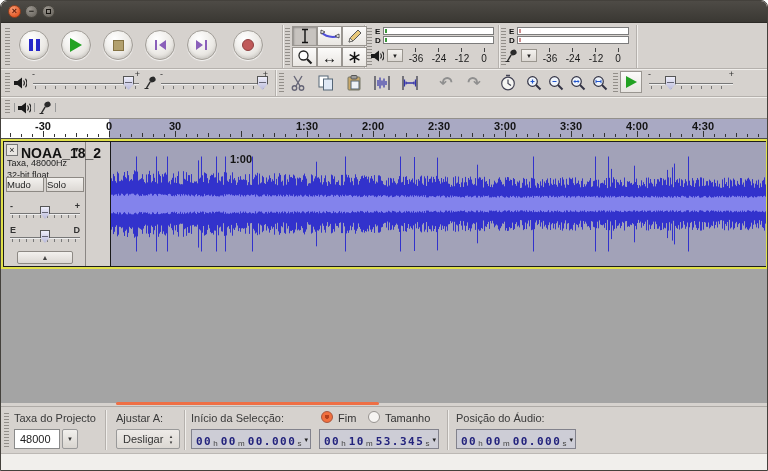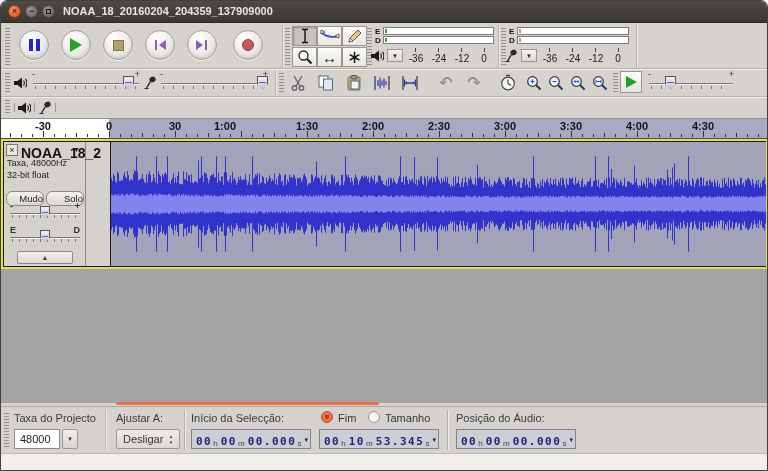--- a/index.html
+++ b/index.html
@@ -81,22 +81,22 @@
   
   #workspace{position:absolute;left:0;top:138px;width:768px;height:264px;background:#a4a4a4}
   #track{position:absolute;left:2px;top:140px;width:763px;height:126px;background:#d5d1cd;
          border:1px solid #1c1c1c;box-shadow:0 0 0 2px #e0e04a;}
   #tpanel{position:absolute;left:0;top:0;width:82px;height:124px;border-right:1px solid #8a8683;background:#d5d1cd}
   .tclose{position:absolute;left:2px;top:2px;width:12px;height:12px;border:1px solid #777;background:#e9e6e2;
           font-size:9px;line-height:10px;text-align:center;color:#222}
   .tname{position:absolute;left:17px;top:3px;font-size:14px;font-weight:bold;color:#111}
   .tdrop{position:absolute;left:69px;top:4px;font-size:7px;color:#222}
   .tinfo{position:absolute;left:3px;font-size:9px;color:#222}
-  .msbtn{position:absolute;top:49px;width:38px;height:15px;border:1px solid #8d8984;border-radius:6px;
-         background:linear-gradient(#f3f1ee,#dcd8d4);font-size:9.5px;color:#222;text-align:right;line-height:13px}
+  .msbtn{position:absolute;top:35px;width:38px;height:15px;border:1px solid #8d8984;border-radius:0;
+         background:linear-gradient(#f3f1ee,#dcd8d4);font-size:9.5px;color:#222;text-align:left;line-height:13px}
   .tslider{position:absolute;left:6px;width:70px;height:22px}
   .tslider .sl-line{top:11px}.tslider .sl-ticks{top:13px;background:repeating-linear-gradient(90deg,#777 0 1px,transparent 1px 7px)}
   .tslider .sthumb{top:4px;width:10px;height:13px}
   .panl{position:absolute;left:0;top:0;font-size:9px;font-weight:bold;color:#333;line-height:9px}
   .panr{position:absolute;right:0;top:0;font-size:9px;font-weight:bold;color:#333;line-height:9px}
   .collapse{position:absolute;left:13px;top:109px;width:56px;height:13px;border:1px solid #8d8984;border-radius:2px;
             background:linear-gradient(#f3f1ee,#dcd8d4);text-align:center;font-size:7px;line-height:11px;color:#444}
   #truler{position:absolute;left:82px;top:0;width:24px;height:124px}
   .rlab{position:absolute;right:4px;font-size:10px;font-weight:bold;color:#111;transform:translateY(-50%)}
   .rtick{position:absolute;right:0;width:3px;height:1px;background:#333}
@@ -142,21 +142,20 @@
   <div class="titlebar">
     <span class="winbtn close">
         <span>×</span>
       </span>
     <span class="winbtn minmax min">
         <span>−</span>
       </span>
     <span class="winbtn minmax max">
         <span class="maxsq"></span>
       </span>
-    <span class="wtitle">NOAA_18_20160204_204359_137909000</span>
   </div>
 
   <div class="hline" style="top:67px"></div>
   <div class="hline" style="top:95px"></div>
   <div class="hline" style="top:117px;background:#93908c"></div>
   <div class="vline" style="left:281px;top:24px;height:43px"></div>
   <div class="vline" style="left:363px;top:24px;height:43px"></div>
   <div class="vline" style="left:497px;top:24px;height:43px"></div>
   <div class="vline" style="left:635px;top:24px;height:43px"></div>
   <div class="vline" style="left:274px;top:69px;height:26px"></div>
@@ -400,21 +399,21 @@
     <path d="M7.2 6.8L3.5 13" stroke="#2a2a2a" stroke-width="1.4"></path>
     <path d="M1.5 13.5h4" stroke="#2a2a2a" stroke-width="1"></path>
   </svg>
   <i class="sep-tick" style="left:54px;top:102px"></i>
 
   <div id="timeline">
     <div class="selshade"></div>
   <span class="tl-label" style="left: 42px;">-30</span>
       <span class="tl-label" style="left: 108px;">0</span>
       <span class="tl-label" style="left: 174px;">30</span>
-      <span class="tl-label" style="left: 224px;">1:00</span>
+      <span class="tl-label" style="left: 240px; margin-top: 33px;">1:00</span>
       <span class="tl-label" style="left: 306px;">1:30</span>
       <span class="tl-label" style="left: 372px;">2:00</span>
       <span class="tl-label" style="left: 438px;">2:30</span>
       <span class="tl-label" style="left: 504px;">3:00</span>
       <span class="tl-label" style="left: 570px;">3:30</span>
       <span class="tl-label" style="left: 636px;">4:00</span>
       <span class="tl-label" style="left: 702px;">4:30</span>
       <i class="tl-tick" style="left: 9px; height: 4.5px;"></i>
       <i class="tl-tick" style="left: 20px; height: 3px;"></i>
       <i class="tl-tick" style="left: 31px; height: 3px;"></i>

